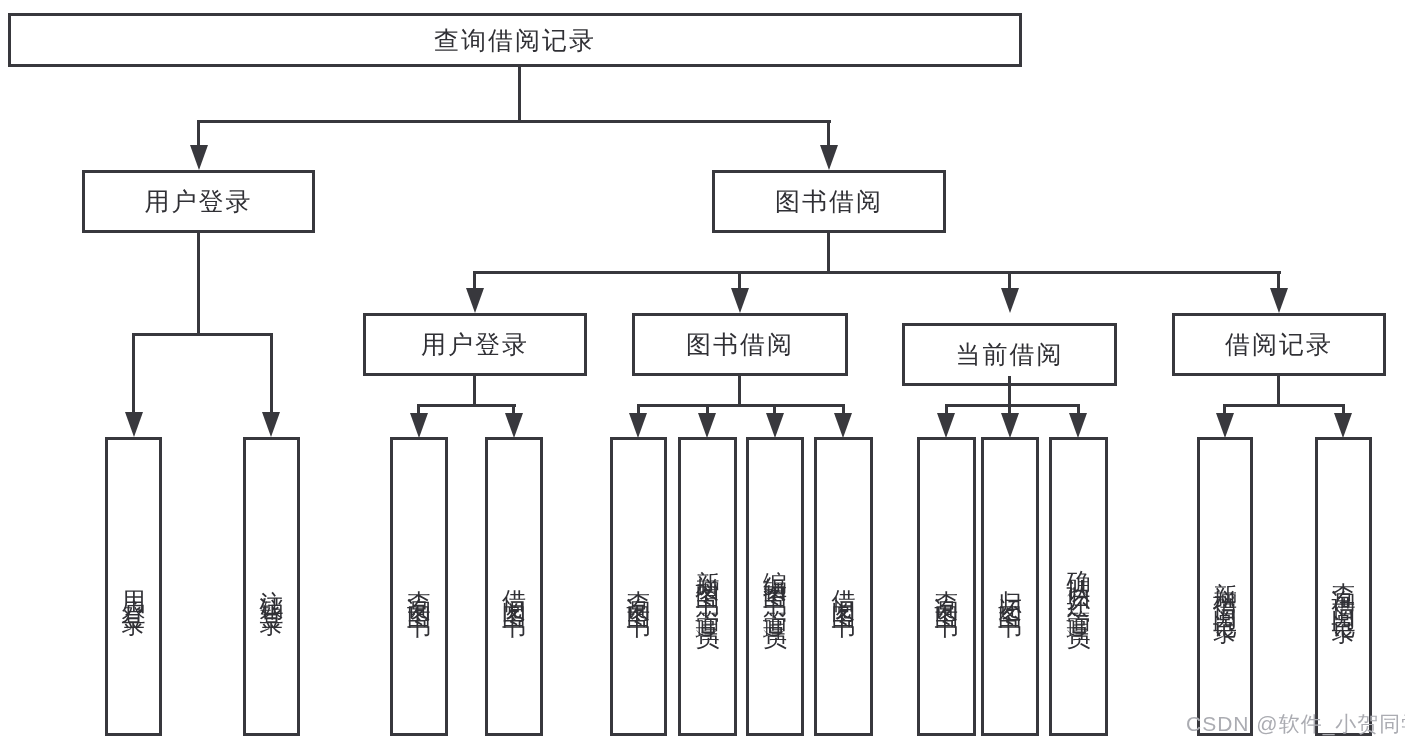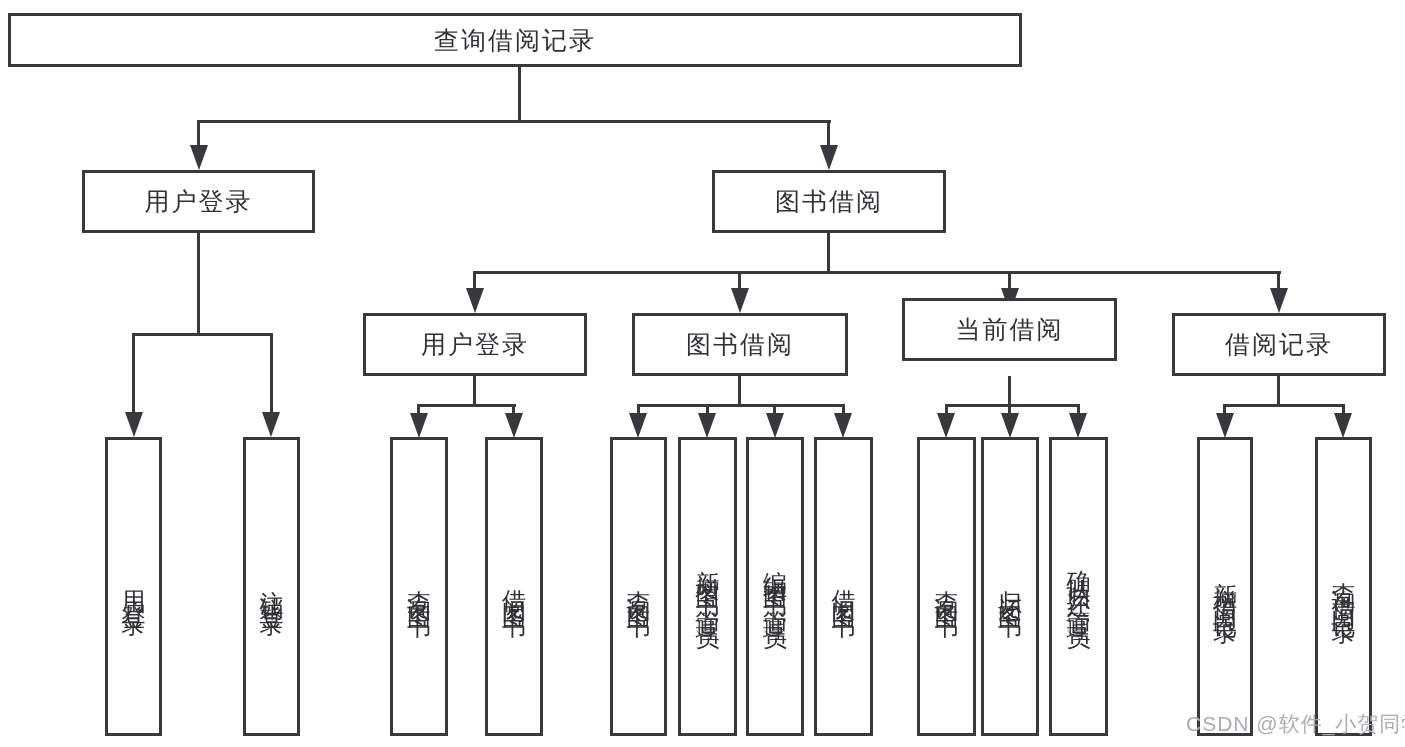--- a/index.html
+++ b/index.html
@@ -98,21 +98,21 @@
   <div class="arrow" style="left:1001px; top:288px;"></div>
   <div class="line" style="left:1277px; top:271px; width:3px; height:19px;"></div>
   <div class="arrow" style="left:1270px; top:288px;"></div>
 
   <div class="box" style="left:363px; top:313px; width:224px; height:63px;">
     <span class="hlabel">用户登录</span>
   </div>
   <div class="box" style="left:632px; top:313px; width:216px; height:63px;">
     <span class="hlabel">图书借阅</span>
   </div>
-  <div class="box" style="left:902px; top:298px; width:215px; height:63px;">
+  <div class="box" style="left:902px; top:323px; width:215px; height:63px;">
     <span class="hlabel">当前借阅</span>
   </div>
   <div class="box" style="left:1172px; top:313px; width:214px; height:63px;">
     <span class="hlabel">借阅记录</span>
   </div>
 
   <div class="line" style="left:473px; top:376px; width:3px; height:31px;"></div>
   <div class="line" style="left:417px; top:404px; width:99px; height:3px;"></div>
   <div class="line" style="left:417px; top:404px; width:3px; height:10px;"></div>
   <div class="arrow" style="left:410px; top:413px;"></div>

